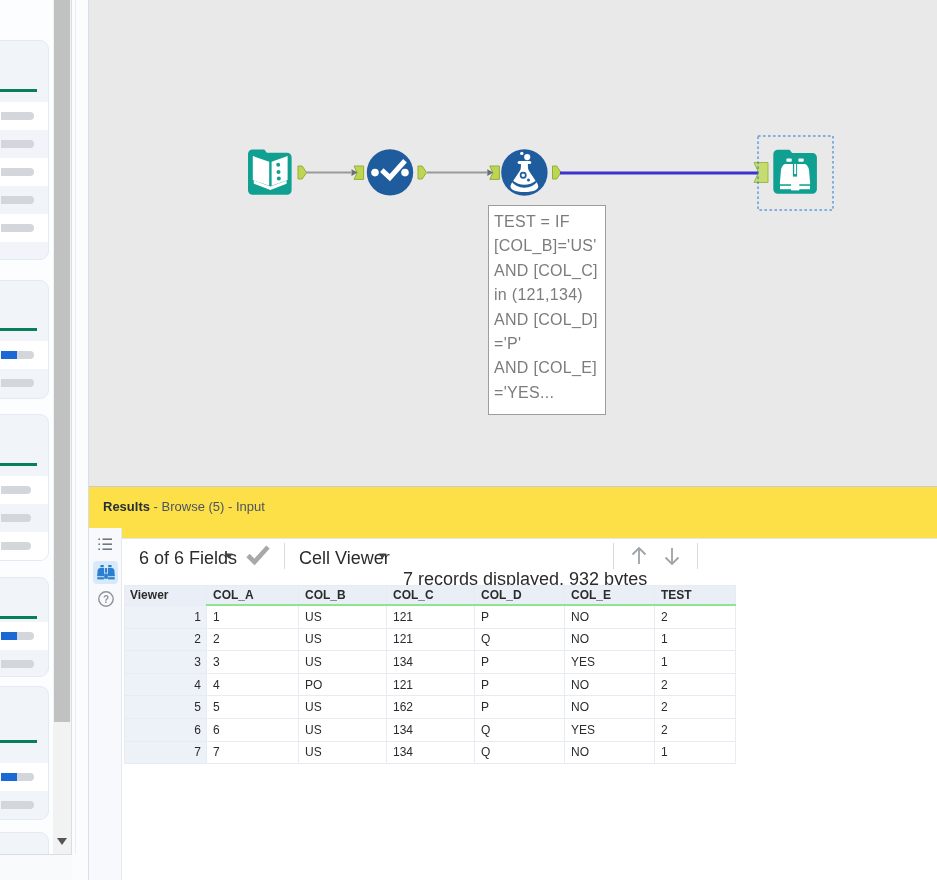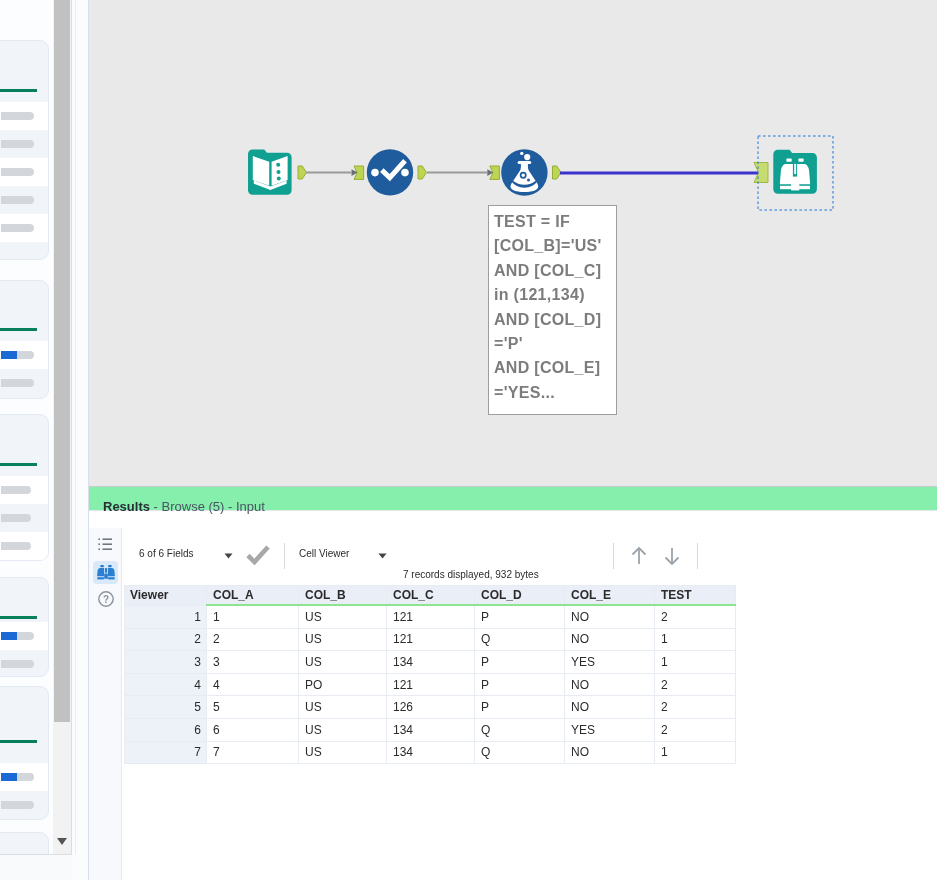--- a/index.html
+++ b/index.html
@@ -21,35 +21,35 @@
   #sbtrack{left:53px;top:0;width:18px;height:854px;background:#F2F2F2;}
   #sbthumb{left:54px;top:0;width:16px;height:722px;background:#C1C1C1;}
   #sbbtn{left:53px;top:832px;width:18px;height:22px;background:#F2F2F2;}
   #sbarrow{left:57px;top:838px;width:0;height:0;border-left:5.5px solid transparent;
            border-right:5.5px solid transparent;border-top:7px solid #555;}
   
   #gapstrip{left:72px;top:0;width:16px;height:880px;background:#FBFCFE;border-right:1px solid #D7DFEC;}
   
   #canvas{left:89px;top:0;width:848px;height:486px;background:#E9E9E9;}
   #flowsvg{left:0;top:0;}
-  #annot{left:488px;top:205px;width:129px;height:210px;background:#fff;box-sizing:border-box;
-         border:1px solid #9D9D9D;color:#7C7C7C;font-weight:bold;font-size:16px;
+  #annot{left:488px;top:205px;width:118px;height:210px;background:#fff;box-sizing:border-box;
+         border:1px solid #9D9D9D;color:#7C7C7C;font-weight:normal;font-size:16px;
          line-height:24.4px;padding:4px 0 0 5px;letter-spacing:0.3px;}
   
   #results{left:89px;top:486px;width:848px;height:394px;background:#FFFFFF;
            border-top:1px solid #C6CBD1;}
-  #rheader{left:89px;top:487px;width:848px;height:24px;background:#86efac;
+  #rheader{left:89px;top:487px;width:848px;height:52px;background:#fde047;
            border-bottom:1px solid #E2E7ED;line-height:40px;font-size:13px;color:#4A5563;
            padding-left:14px;box-sizing:border-box;}
   #rheader b{color:#272E36;}
   #rstrip{left:89px;top:528px;width:32px;height:352px;background:#F7F9FC;border-right:1px solid #E4E9EF;}
   .ticon{z-index:3;}
   #binocbg{left:93px;top:561px;width:25px;height:23px;background:#D8E9FA;border-radius:4px;}
   
-  .tbtxt{font-size:10px;color:#2B2B2B;top:548px;z-index:3;}
+  .tbtxt{font-size:18px;color:#2B2B2B;top:548px;z-index:3;}
   .tsep{width:1px;height:26px;background:#DADADA;top:543px;z-index:3;}
   
   table{border-collapse:collapse;table-layout:fixed;}
   #tbl{left:124px;top:585px;z-index:3;}
   td,th{font-size:12px;color:#2B2B2B;padding:0;overflow:hidden;white-space:nowrap;}
   th{height:18px;background:#EAEFF7;font-weight:bold;text-align:left;
      border:1px solid #E7ECF3;border-bottom:2px solid #8FE48F;padding-left:6px;}
   th.rec{border-bottom:1px solid #E7ECF3;padding-left:5px;}
   td{height:21.6px;background:#fff;border:1px solid #E7ECF3;padding-left:6px;}
   td.rec{background:#EDF1F8;text-align:right;padding-right:5px;padding-left:0;}
@@ -305,21 +305,21 @@
         <td>PO</td>
         <td>121</td>
         <td>P</td>
         <td>NO</td>
         <td>2</td>
       </tr>
     <tr>
         <td class="rec">5</td>
         <td>5</td>
         <td>US</td>
-        <td>126</td>
+        <td>162</td>
         <td>P</td>
         <td>NO</td>
         <td>2</td>
       </tr>
     <tr>
         <td class="rec">6</td>
         <td>6</td>
         <td>US</td>
         <td>134</td>
         <td>Q</td>

